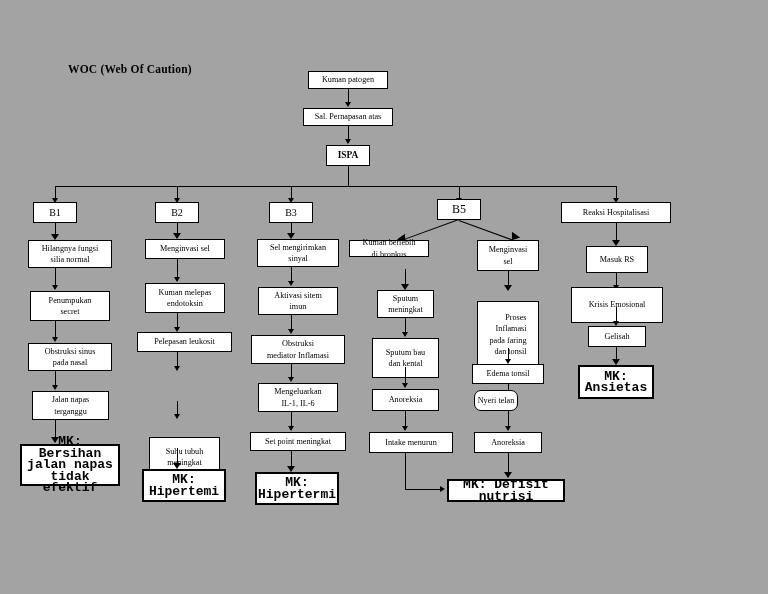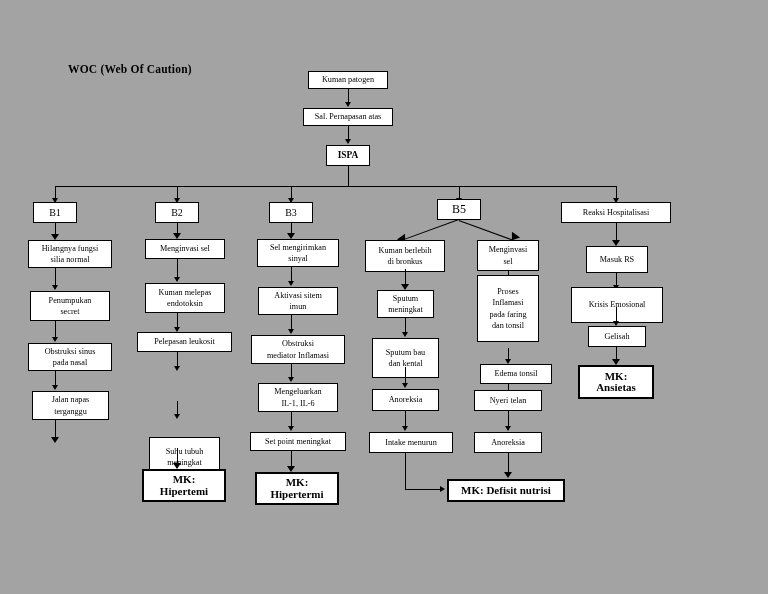--- a/index.html
+++ b/index.html
@@ -42,21 +42,22 @@
     justify-content: center;
     text-align: center;
     font-size: 8.2px;
     line-height: 11.5px;
     padding: 1px 2px;
     white-space: pre-line;
   }
   .node.heavy {
     border: 2.5px solid #000000;
     font-weight: bold;
-    font-size: 11px;
+    font-size: 13px;
+    font-family: Liberation Mono, monospace;
   }
   .node.strong {
     border: 1.6px solid #000000;
     font-weight: bold;
     font-size: 9.4px;
   }
 
   
   .vline {
     position: absolute;
@@ -151,20 +152,23 @@
   <div class="node" style="left:28px; top:343px; width:84px; height:28px;">Obstruksi sinus
 pada nasal</div>
 
   <div class="vline" style="left:55px; top:371px; height:17px;"></div>
   <div class="arrowhead" style="left:51.5px; top:385px;"></div>
   <div class="node" style="left:32px; top:391px; width:77px; height:29px;">Jalan napas
 terganggu</div>
 
   <div class="vline" style="left:55px; top:420px; height:20px;"></div>
   <div class="arrowhead thick" style="left:50.5px; top:437px;"></div>
+  <div class="node heavy" style="left:20px; top:444px; width:100px; height:42px;">MK: Bersihan
+jalan napas tidak
+efektif</div>
 
   <div class="vline" style="left:177px; top:223px; height:13px;"></div>
   <div class="arrowhead thick" style="left:172.5px; top:233px;"></div>
   <div class="node" style="left:145px; top:239px; width:80px; height:20px;">Menginvasi sel</div>
 
   <div class="vline" style="left:177px; top:259px; height:21px;"></div>
   <div class="arrowhead" style="left:173.5px; top:277px;"></div>
   <div class="node" style="left:145px; top:283px; width:80px; height:30px;">Kuman melepas
 endotoksin</div>
 
@@ -212,21 +216,21 @@
   <div class="vline" style="left:291px; top:451px; height:18px;"></div>
   <div class="arrowhead thick" style="left:286.5px; top:466px;"></div>
   <div class="node heavy" style="left:255px; top:472px; width:84px; height:33px;">MK:
 Hipertermi</div>
 
   <div class="diag" style="left:459px; top:220px; width:69px; transform:rotate(160deg);"></div>
   <div class="diag-head" style="left:398px; top:236px; border-left:5px solid transparent; border-right:5px solid transparent; border-top:7px solid #000; transform:rotate(-35deg);"></div>
   <div class="diag" style="left:459px; top:220px; width:60px; transform:rotate(20deg);"></div>
   <div class="diag-head" style="left:509px; top:234px; border-left:5px solid transparent; border-right:5px solid transparent; border-top:7px solid #000; transform:rotate(35deg);"></div>
 
-  <div class="node" style="left:365px; top:240px; width:80px; height:32px;">Kuman berlebih
+  <div class="node" style="left:349px; top:240px; width:80px; height:17px;">Kuman berlebih
 di bronkus</div>
 
   <div class="vline" style="left:405px; top:269px; height:18px;"></div>
   <div class="arrowhead thick" style="left:400.5px; top:284px;"></div>
   <div class="node" style="left:377px; top:290px; width:57px; height:28px;">Sputum
 meningkat</div>
 
   <div class="vline" style="left:405px; top:318px; height:17px;"></div>
   <div class="arrowhead" style="left:401.5px; top:332px;"></div>
   <div class="node" style="left:372px; top:338px; width:67px; height:40px;">Sputum bau
@@ -242,32 +246,32 @@
 
   <div class="vline" style="left:405px; top:453px; height:36px;"></div>
   <div class="hline" style="left:405px; top:489px; width:36px;"></div>
   <div class="arrowhead right" style="left:440px; top:485.5px;"></div>
 
   <div class="node" style="left:477px; top:240px; width:62px; height:31px;">Menginvasi
 sel</div>
 
   <div class="vline" style="left:508px; top:271px; height:17px;"></div>
   <div class="arrowhead thick" style="left:503.5px; top:285px;"></div>
-  <div class="node" style="left:477px; top:275px; width:62px; height:67px;">Proses
+  <div class="node" style="left:477px; top:301px; width:62px; height:67px;text-align:right;">Proses
 Inflamasi
 pada faring
 dan tonsil</div>
 
   <div class="vline" style="left:508px; top:348px; height:13px;"></div>
   <div class="arrowhead" style="left:504.5px; top:359px;"></div>
-  <div class="node" style="left:472px; top:364px; width:72px; height:20px;margin-left:8px;">Edema tonsil</div>
+  <div class="node" style="left:472px; top:364px; width:72px; height:20px;">Edema tonsil</div>
 
   <div class="vline" style="left:508px; top:384px; height:13px;"></div>
   <div class="arrowhead" style="left:504.5px; top:394px;"></div>
-  <div class="node" style="left:474px; top:390px; width:68px; height:21px;">Nyeri telan</div>
+  <div class="node" style="left:474px; top:390px; width:44px; height:21px;border-radius:7px;">Nyeri telan</div>
 
   <div class="vline" style="left:508px; top:411px; height:18px;"></div>
   <div class="arrowhead" style="left:504.5px; top:426px;"></div>
   <div class="node" style="left:474px; top:432px; width:68px; height:21px;">Anoreksia</div>
 
   <div class="vline" style="left:508px; top:453px; height:22px;"></div>
   <div class="arrowhead thick" style="left:503.5px; top:472px;"></div>
   <div class="node heavy" style="left:447px; top:479px; width:118px; height:23px;">MK: Defisit nutrisi</div>
 
   <div class="vline" style="left:616px; top:223px; height:20px;"></div>

